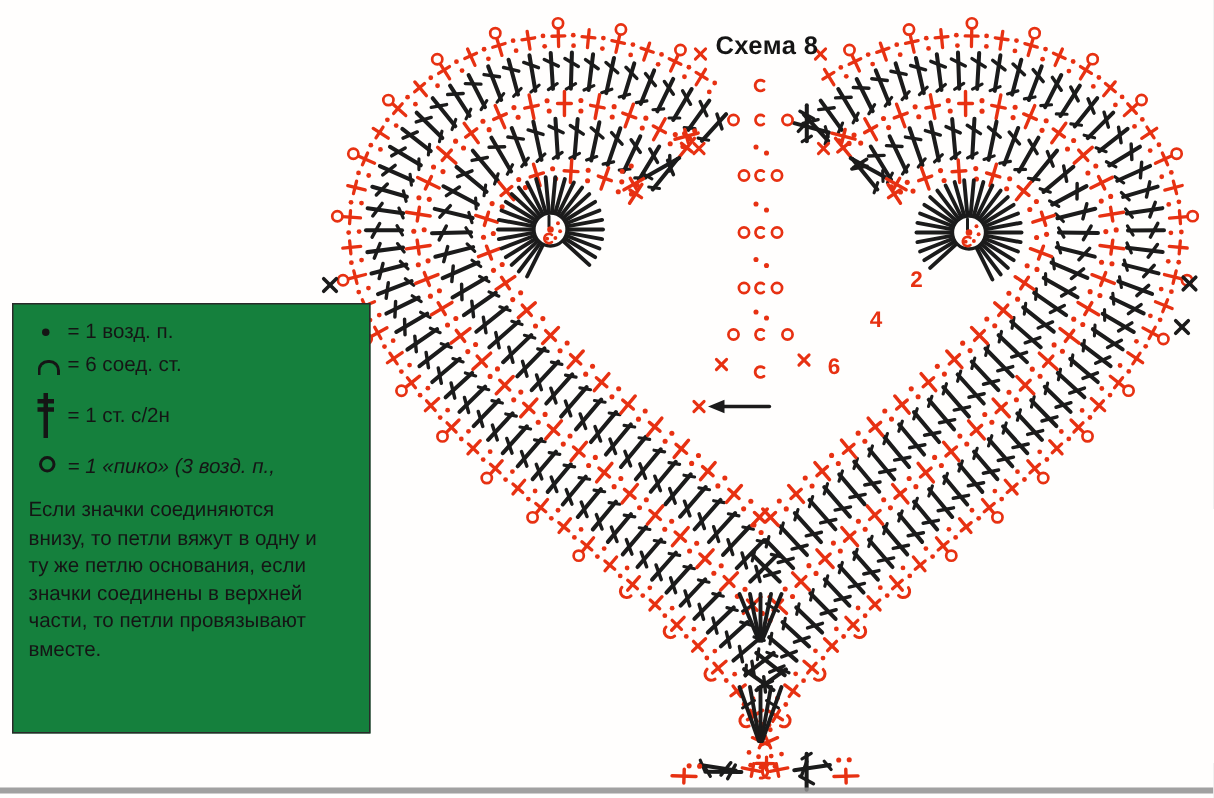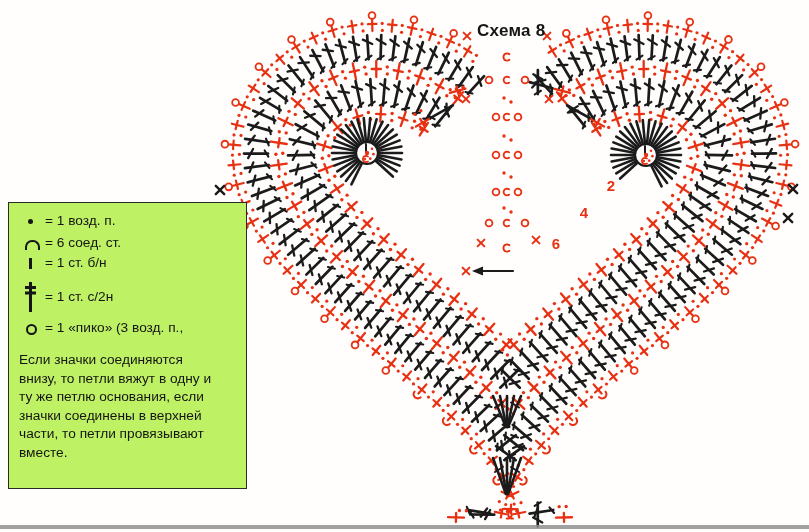--- a/index.html
+++ b/index.html
@@ -3,41 +3,41 @@
 <meta charset="utf-8">
 <style>
   html,body{margin:0;padding:0;background:#e8e8e8;}
   .page{position:relative;width:809px;height:532px;background:#fffefd;overflow:hidden;
         font-family:"Liberation Sans",sans-serif;color:#151515;}
   .diagram-svg{position:absolute;left:0;top:0;}
   .chart-title{position:absolute;left:477px;top:21px;font-size:17px;font-weight:bold;letter-spacing:.3px;}
   .legend{position:absolute;left:8px;top:202px;width:240px;}
   .legend-heading{font-size:15.5px;font-weight:bold;margin:0 0 5px 2px;letter-spacing:.2px;}
   .legend-box{border:1.6px solid #2a2a2a;width:239px;height:287px;box-sizing:border-box;
-              padding:7px 8px 8px 10px;background:#bef264;}
+              padding:7px 8px 8px 10px;background:#15803d;}
   .legend-row{display:flex;align-items:center;margin:2px 0;font-size:13.7px;}
   .legend-row .lab{line-height:16.5px;}
   .legend-row .l2{display:block;margin-left:21px;}
   .legend-row .l2:empty{display:none;}
   .sym{position:relative;flex:0 0 26px;width:26px;height:18px;}
   .sym::before,.sym::after{content:"";position:absolute;background:#151515;}
   .sym-chain-dot::before{left:9px;top:6.5px;width:5px;height:5px;border-radius:50%;}
   .sym-slip-arc::before{left:6px;top:6px;width:11px;height:8px;background:none;
        border:2px solid #151515;border-bottom:none;border-radius:7px 7px 0 0;}
   .sym-sc-bar::before{left:10px;top:4px;width:2.5px;height:11px;}
   .sym-dc-cross::before{left:10px;top:-2px;width:2.5px;height:22px;}
   .sym-dc-cross::after{left:6px;top:2.5px;width:10.5px;height:2.5px;}
   .sym-dc2-cross::before{left:10px;top:-6px;width:2.5px;height:30px;}
   .sym-dc2-cross::after{left:6px;top:-2px;width:10.5px;height:2.5px;box-shadow:0 5.5px 0 0 #151515;}
   .sym-picot-circle::before{left:7px;top:3px;width:7px;height:7px;background:none;
        border:2px solid #151515;border-radius:50%;}
   .row-slip-arc{margin-top:4px;}
   .row-dc-cross{margin:6px 0 9px;}
   .row-dc2-cross{margin:16px 0 14px;}
-  .row-picot-circle{margin-top:6px;align-items:flex-start;}
+  .row-picot-circle{margin-top:6px;align-items:flex-end;font-style:italic;}
   .row-picot-circle .sym{margin-top:1px;}
   .legend-note{margin-top:12px;font-size:13.7px;line-height:18.6px;white-space:pre-line;}
   .bottom-band{position:absolute;left:0;top:525px;width:809px;height:4px;background:#919191;opacity:.85;}
 </style>
 </head>
 <body>
 
 <div class="page">
 
   <svg id="heart-svg" class="diagram-svg" width="809" height="532" viewBox="0 0 809 532">
@@ -1549,27 +1549,20 @@
   </div>
 
   <div class="legend-row row-slip-arc">
     <span class="sym sym-slip-arc"></span>
     <span class="lab">
       <span class="l1">= 6 соед. ст.</span>
       
     </span>
   </div>
 
-  <div class="legend-row row-sc-bar">
-    <span class="sym sym-sc-bar"></span>
-    <span class="lab">
-      <span class="l1">= 1 ст. б/н</span>
-      
-    </span>
-  </div>
 
 
   <div class="legend-row row-dc2-cross">
     <span class="sym sym-dc2-cross"></span>
     <span class="lab">
       <span class="l1">= 1 ст. с/2н</span>
       
     </span>
   </div>
 

